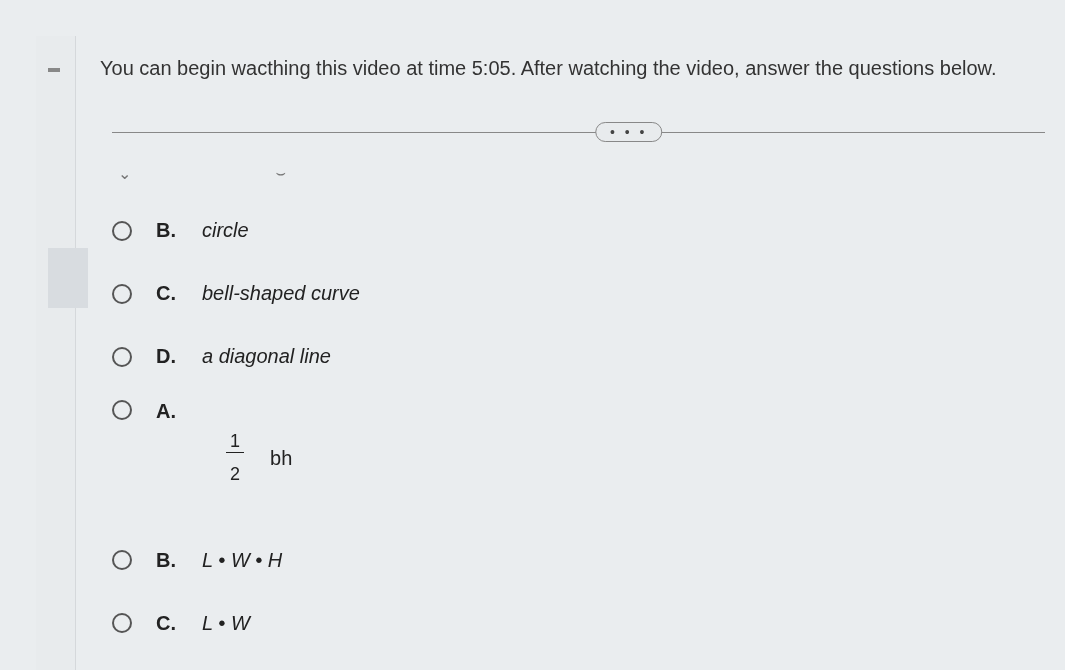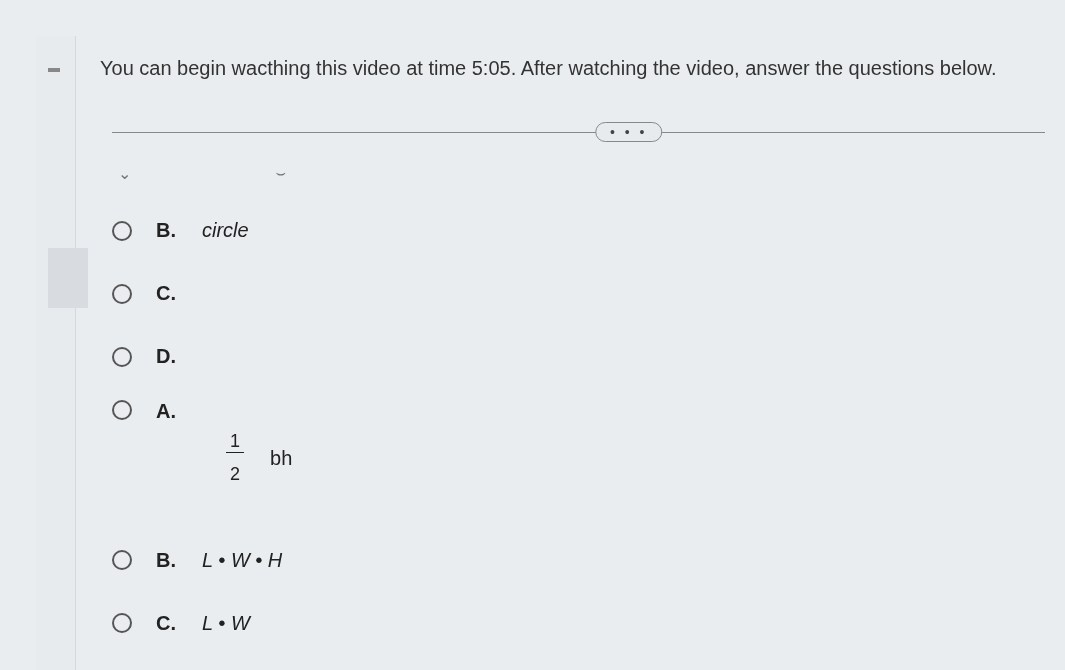--- a/index.html
+++ b/index.html
@@ -195,25 +195,27 @@
 
   <div class="option-row">
     <div class="radio"></div>
     <span class="opt-letter">B.</span>
     <span class="opt-text">circle</span>
   </div>
 
   <div class="option-row">
     <div class="radio"></div>
     <span class="opt-letter">C.</span>
+    <span class="opt-text">bell-shaped curve</span>
   </div>
 
   <div class="option-row">
     <div class="radio"></div>
     <span class="opt-letter">D.</span>
+    <span class="opt-text">a diagonal line</span>
   </div>
 
 
   <div class="option-row formula">
     <div class="radio"></div>
     <span class="opt-letter">A.</span>
     <span class="formula-text">
       <span class="frac">
         <span class="frac-num">1</span>
         <span class="frac-den">2</span>

